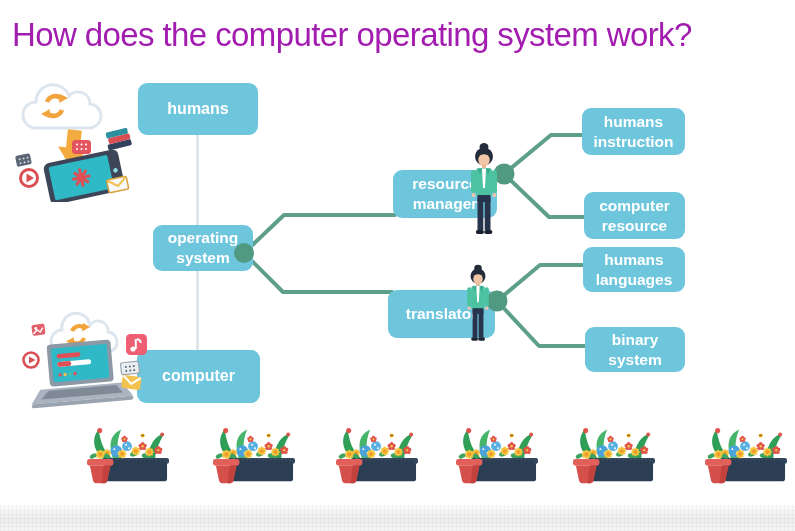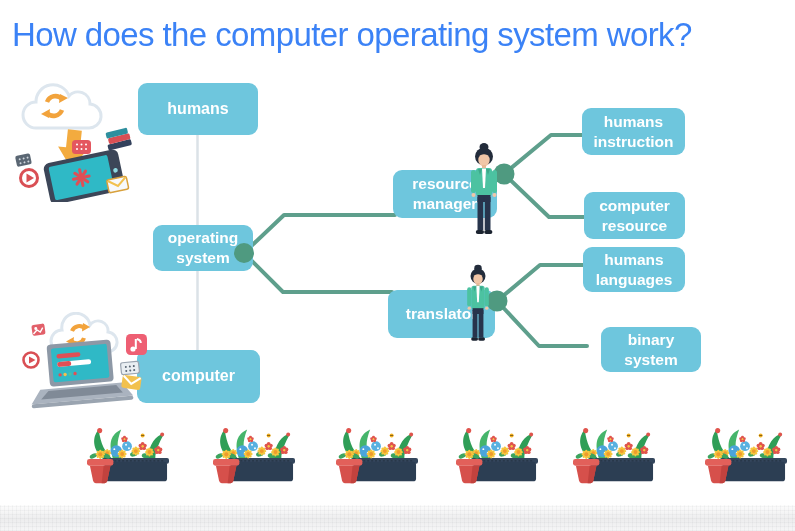--- a/index.html
+++ b/index.html
@@ -2,37 +2,37 @@
 <html><head>
 <meta charset="utf-8">
 <style>
   html,body{margin:0;padding:0;background:#fff;}
   .stage{
     position:relative;width:795px;height:531px;background:#ffffff;
     font-family:"Liberation Sans", sans-serif;overflow:hidden;
   }
   .title{
     position:absolute;left:12px;top:16px;width:778px;
-    font-size:33px;font-weight:500;color:#3b82f6;letter-spacing:-0.6px;
+    font-size:33px;font-weight:500;color:#a21caf;letter-spacing:-0.6px;
   }
   .overlay{position:absolute;left:0;top:0;pointer-events:none;}
   .node{
     position:absolute;background:#6ec6dd;border-radius:9px;color:#fff;
     display:flex;align-items:center;justify-content:center;text-align:center;
     font-weight:bold;font-size:15.5px;line-height:1.28;white-space:pre-line;
   }
   .n-humans{left:138px;top:83px;width:120px;height:52px;font-size:16px;}
   .n-os{left:137px;top:225px;width:100px;height:46px;margin-left:16px;}
   .n-computer{left:137px;top:350px;width:123px;height:53px;font-size:16px;}
   .n-rm{left:393px;top:170px;width:104px;height:48px;}
   .n-tr{left:388px;top:290px;width:107px;height:48px;}
   .n-hi{left:582px;top:108px;width:103px;height:47px;}
   .n-cr{left:584px;top:192px;width:101px;height:47px;}
   .n-hl{left:583px;top:247px;width:102px;height:45px;}
-  .n-bs{left:601px;top:327px;width:100px;height:45px;}
+  .n-bs{left:585px;top:327px;width:100px;height:45px;}
   .art{position:absolute;}
   .strip{
     position:absolute;left:0;top:505px;width:795px;height:26px;
     background-image:
       repeating-linear-gradient(90deg, rgba(120,125,130,0.06) 0 1px, rgba(0,0,0,0) 1px 4px),
       repeating-linear-gradient(0deg, rgba(120,125,130,0.06) 0 1px, rgba(0,0,0,0) 1px 4px),
       linear-gradient(180deg,#fdfdfd 0%, #ededee 55%, #f6f6f7 100%);
   }
 </style>
 </head>

